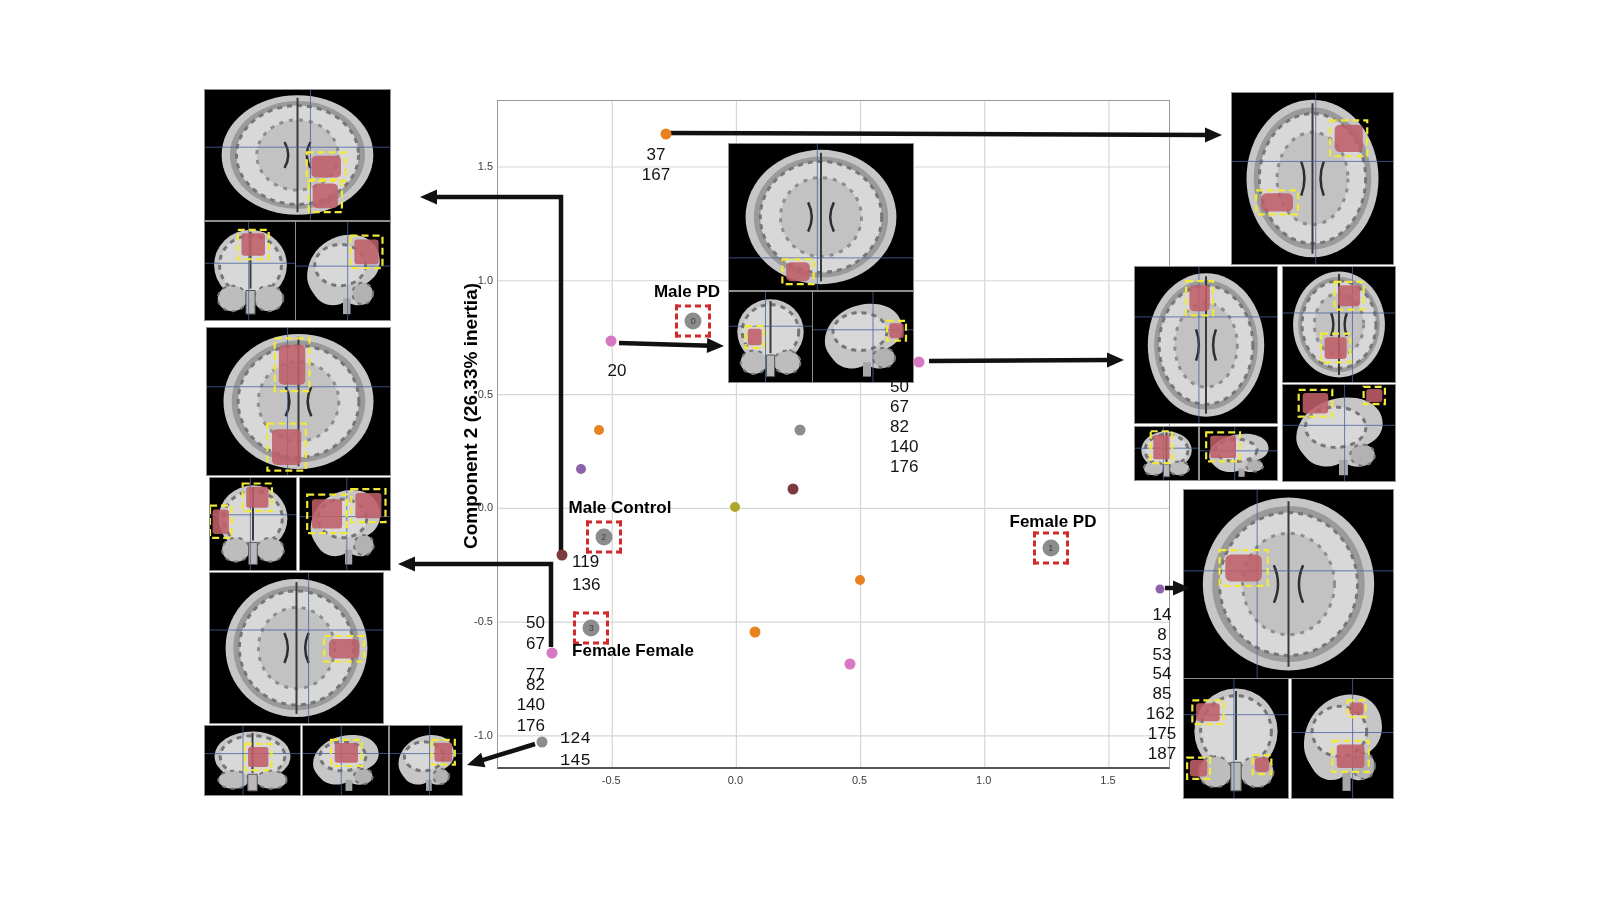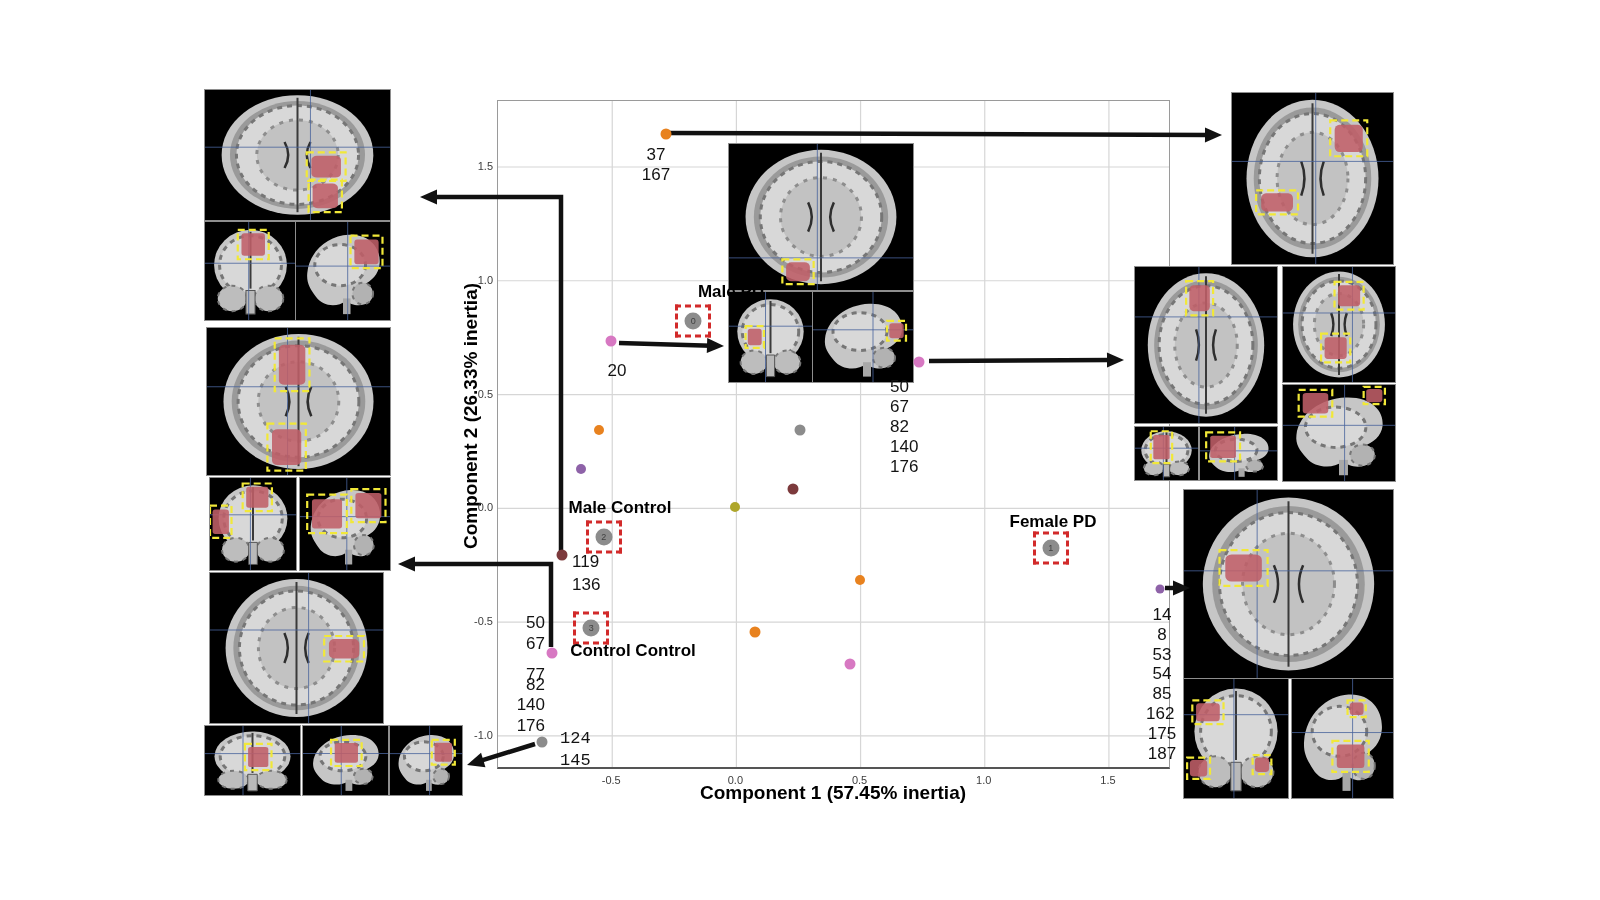--- a/index.html
+++ b/index.html
@@ -56,21 +56,20 @@
         <line x1="486.7453874538745" y1="0" x2="486.7453874538745" y2="669" stroke="#d6d6d6" stroke-width="1.2"></line>
         <line x1="610.9151291512917" y1="0" x2="610.9151291512917" y2="669" stroke="#d6d6d6" stroke-width="1.2"></line>
         <line x1="0" y1="634.8673469387755" x2="673" y2="634.8673469387755" stroke="#d6d6d6" stroke-width="1.2"></line>
         <line x1="0" y1="521.0918367346939" x2="673" y2="521.0918367346939" stroke="#d6d6d6" stroke-width="1.2"></line>
         <line x1="0" y1="407.31632653061223" x2="673" y2="407.31632653061223" stroke="#d6d6d6" stroke-width="1.2"></line>
         <line x1="0" y1="293.54081632653066" x2="673" y2="293.54081632653066" stroke="#d6d6d6" stroke-width="1.2"></line>
         <line x1="0" y1="179.76530612244903" x2="673" y2="179.76530612244903" stroke="#d6d6d6" stroke-width="1.2"></line>
         <line x1="0" y1="65.98979591836735" x2="673" y2="65.98979591836735" stroke="#d6d6d6" stroke-width="1.2"></line>
       </svg>
   </div>
-  <div id="xlabel">Component 1 (57.45% inertia)</div>
   <div id="ylabel">Component 2 (26.33% inertia)</div>
   <div id="ticks">
       <div class="tick xtick" style="left: 611.236px; top: 774px;">-0.5</div>
       <div class="tick xtick" style="left: 735.406px; top: 774px;">0.0</div>
       <div class="tick xtick" style="left: 859.576px; top: 774px;">0.5</div>
       <div class="tick xtick" style="left: 983.745px; top: 774px;">1.0</div>
       <div class="tick xtick" style="left: 1107.92px; top: 774px;">1.5</div>
       <div class="tick ytick" style="left: 453px; top: 734.867px;">-1.0</div>
       <div class="tick ytick" style="left: 453px; top: 621.092px;">-0.5</div>
       <div class="tick ytick" style="left: 453px; top: 507.316px;">0.0</div>
@@ -469,21 +468,21 @@
   <div id="points">
       <div class="dot" style="left: 665.871px; top: 134.133px; width: 11px; height: 11px; background: rgb(232, 130, 31);"></div>
       <div class="numcol" style="left: 640px; top: 146px; width: 32px; height: 40px;">
         <div style="top: 0px; text-align: center;">37</div>
         <div style="top: 20px; text-align: center;">167</div>
       </div>
       <div class="redbox" style="left: 693.188px; top: 320.724px; width: 30px; height: 27px;"></div>
       <div class="dot" style="left: 693.188px; top: 320.724px; width: 17px; height: 17px; background: rgb(140, 140, 140);">
         <span>0</span>
       </div>
-      <div class="grouplabel" style="left: 687px; top: 292px; margin-left: 44px;">Male PD</div>
+      <div class="grouplabel" style="left: 687px; top: 292px;">Male PD</div>
       <div class="dot" style="left: 611.236px; top: 341.204px; width: 11px; height: 11px; background: rgb(215, 120, 194);"></div>
       <div class="numcol" style="left: 604px; top: 362px; width: 26px; height: 20px;">
         <div style="top: 0px; text-align: center;">20</div>
       </div>
       <div class="dot" style="left: 919.177px; top: 361.684px; width: 11px; height: 11px; background: rgb(215, 120, 194);"></div>
       <div class="numcol" style="left: 890px; top: 378px; width: 34px; height: 100px;">
         <div style="top: 0px; text-align: left;">50</div>
         <div style="top: 20px; text-align: left;">67</div>
         <div style="top: 40px; text-align: left;">82</div>
         <div style="top: 60px; text-align: left;">140</div>
@@ -518,21 +517,21 @@
         <div style="top: 59.4px; text-align: center;">54</div>
         <div style="top: 79.2px; text-align: center;">85</div>
         <div style="top: 99px; text-align: left;">162</div>
         <div style="top: 118.8px; text-align: center;">175</div>
         <div style="top: 138.6px; text-align: center;">187</div>
       </div>
       <div class="redbox" style="left: 591.369px; top: 627.918px; width: 30px; height: 27px;"></div>
       <div class="dot" style="left: 591.369px; top: 627.918px; width: 17px; height: 17px; background: rgb(140, 140, 140);">
         <span>3</span>
       </div>
-      <div class="grouplabel" style="left: 633px; top: 651px;">Control Control</div>
+      <div class="grouplabel" style="left: 633px; top: 651px;">Female Female</div>
       <div class="dot" style="left: 551.635px; top: 652.949px; width: 11px; height: 11px; background: rgb(215, 120, 194);"></div>
       <div class="numcol" style="left: 503px; top: 614px; width: 42px; height: 123px;">
         <div style="top: 0px; text-align: right;">50</div>
         <div style="top: 20.5px; text-align: right;">67</div>
         <div style="top: 52px; text-align: right;">77</div>
         <div style="top: 61.5px; text-align: right;">82</div>
         <div style="top: 82px; text-align: right;">140</div>
         <div style="top: 102.5px; text-align: right;">176</div>
       </div>
       <div class="dot" style="left: 755.273px; top: 632.469px; width: 11px; height: 11px; background: rgb(232, 130, 31);"></div>

